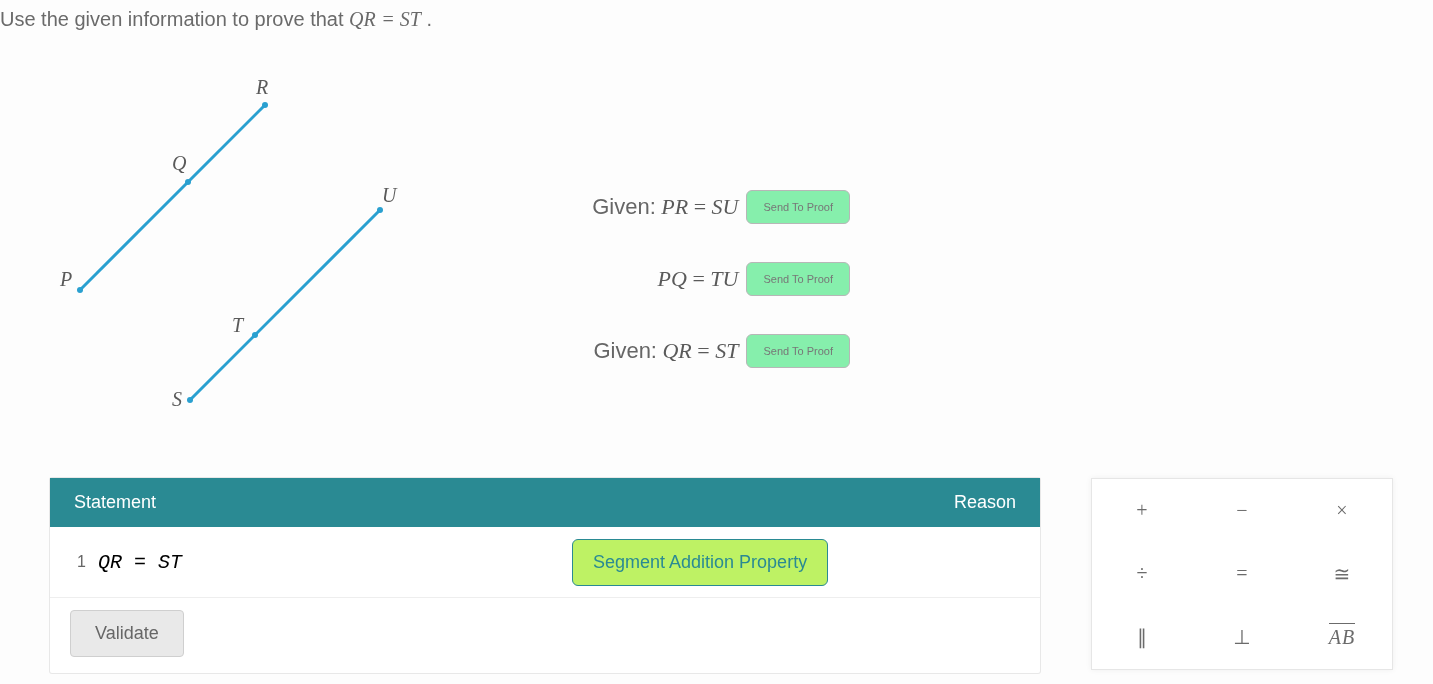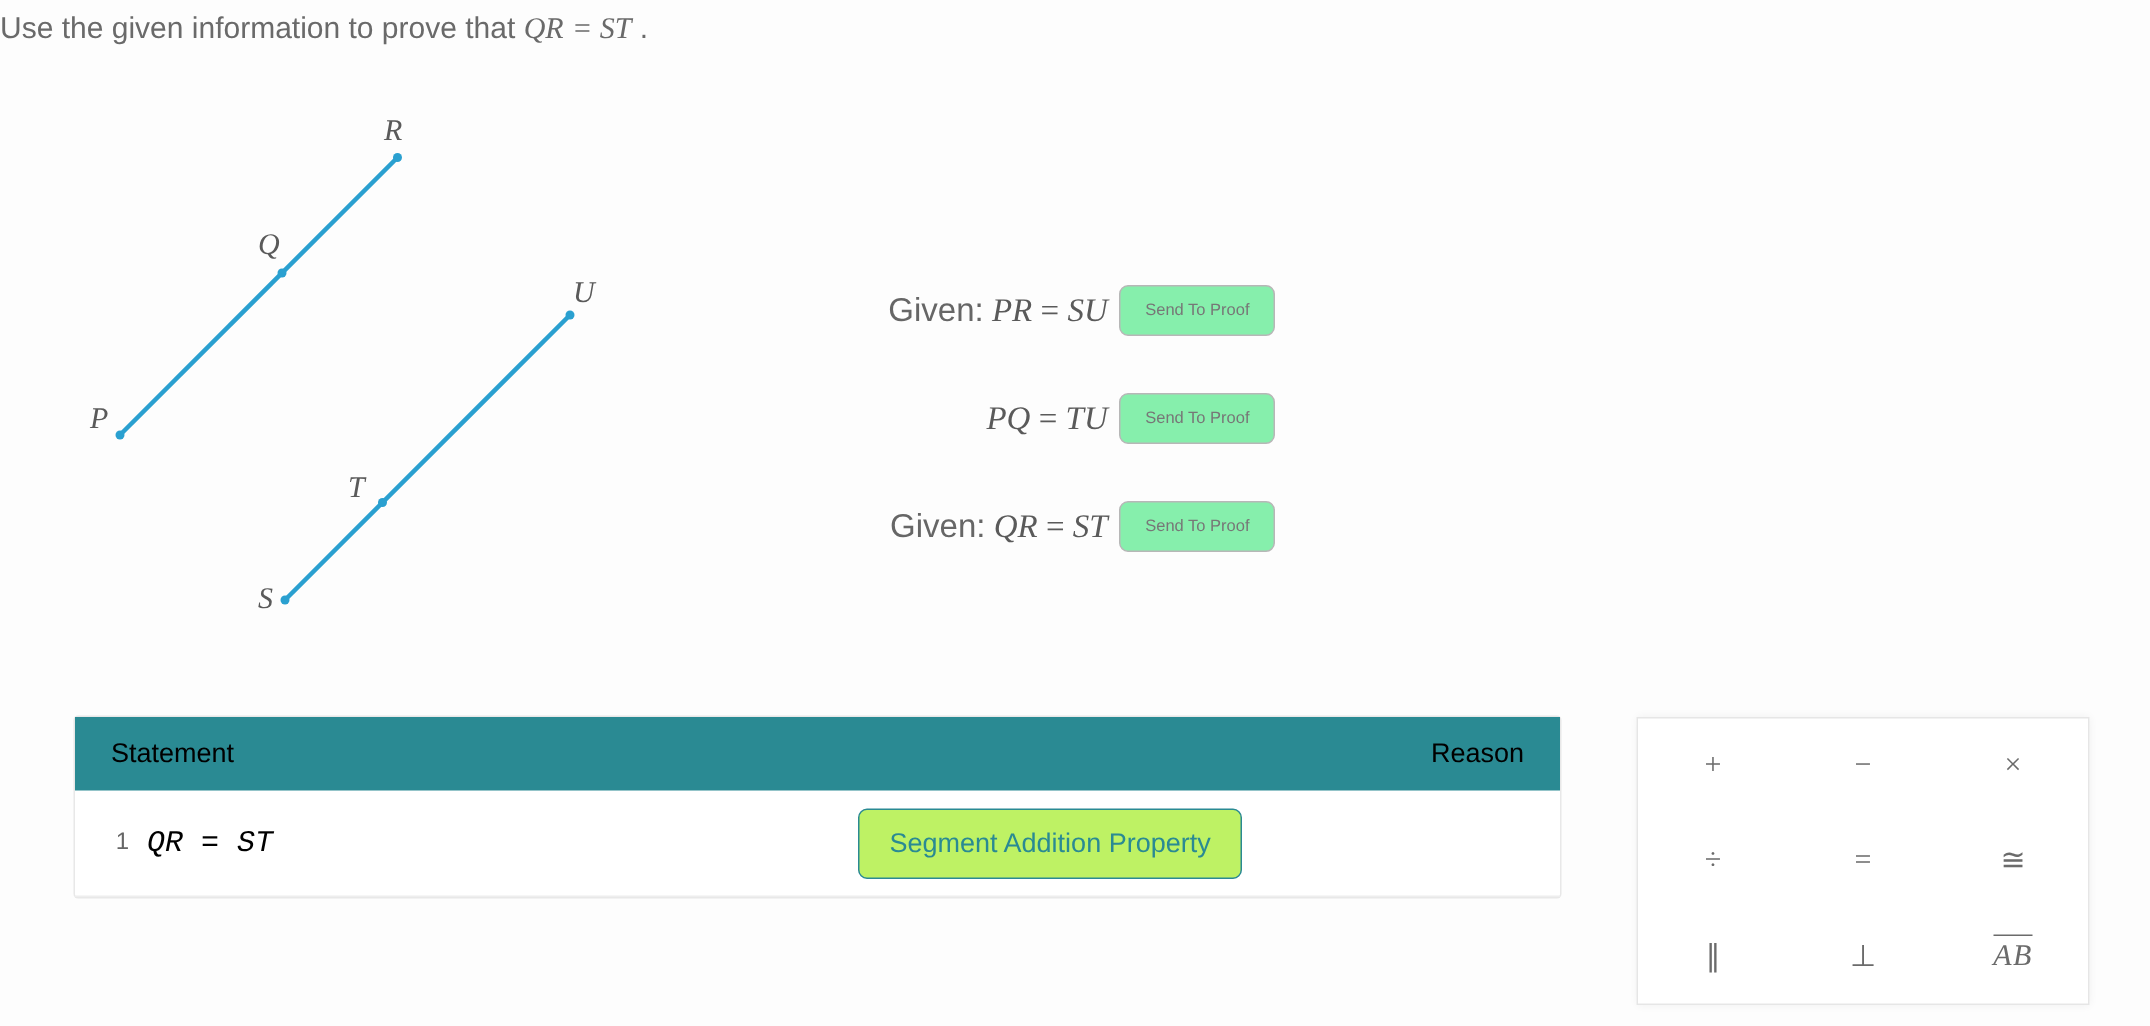--- a/index.html
+++ b/index.html
@@ -88,21 +88,21 @@
     left: 50px;
     top: 478px;
     width: 990px;
     box-shadow: 0 0 0 1px #e8e8e8;
     border-radius: 2px;
     background: #fff;
   }
   .proof-header {
     display: flex;
     background: #2a8a93;
-    color: #000000;
+    color: #ffffff;
     font-size: 18px;
   }
   .proof-header .col-stmt {
     flex: 0 0 480px;
     padding: 14px 24px;
   }
   .proof-header .col-reason {
     flex: 1;
     padding: 14px 24px;
     text-align: right;
@@ -263,20 +263,23 @@
       <div class="col-stmt">Statement</div>
       <div class="col-reason">Reason</div>
     </div>
     <div class="proof-row">
       <div class="col-num">1</div>
       <div class="col-stmt">QR = ST</div>
       <div class="col-reason">
         <span class="reason-btn">Segment Addition Property</span>
       </div>
     </div>
+    <div class="proof-footer">
+      <span class="validate-btn">Validate</span>
+    </div>
   </div>
 
   <div class="palette">
     <div class="cell">+</div>
     <div class="cell">−</div>
     <div class="cell">×</div>
     <div class="cell">÷</div>
     <div class="cell">=</div>
     <div class="cell">≅</div>
     <div class="cell">∥</div>

